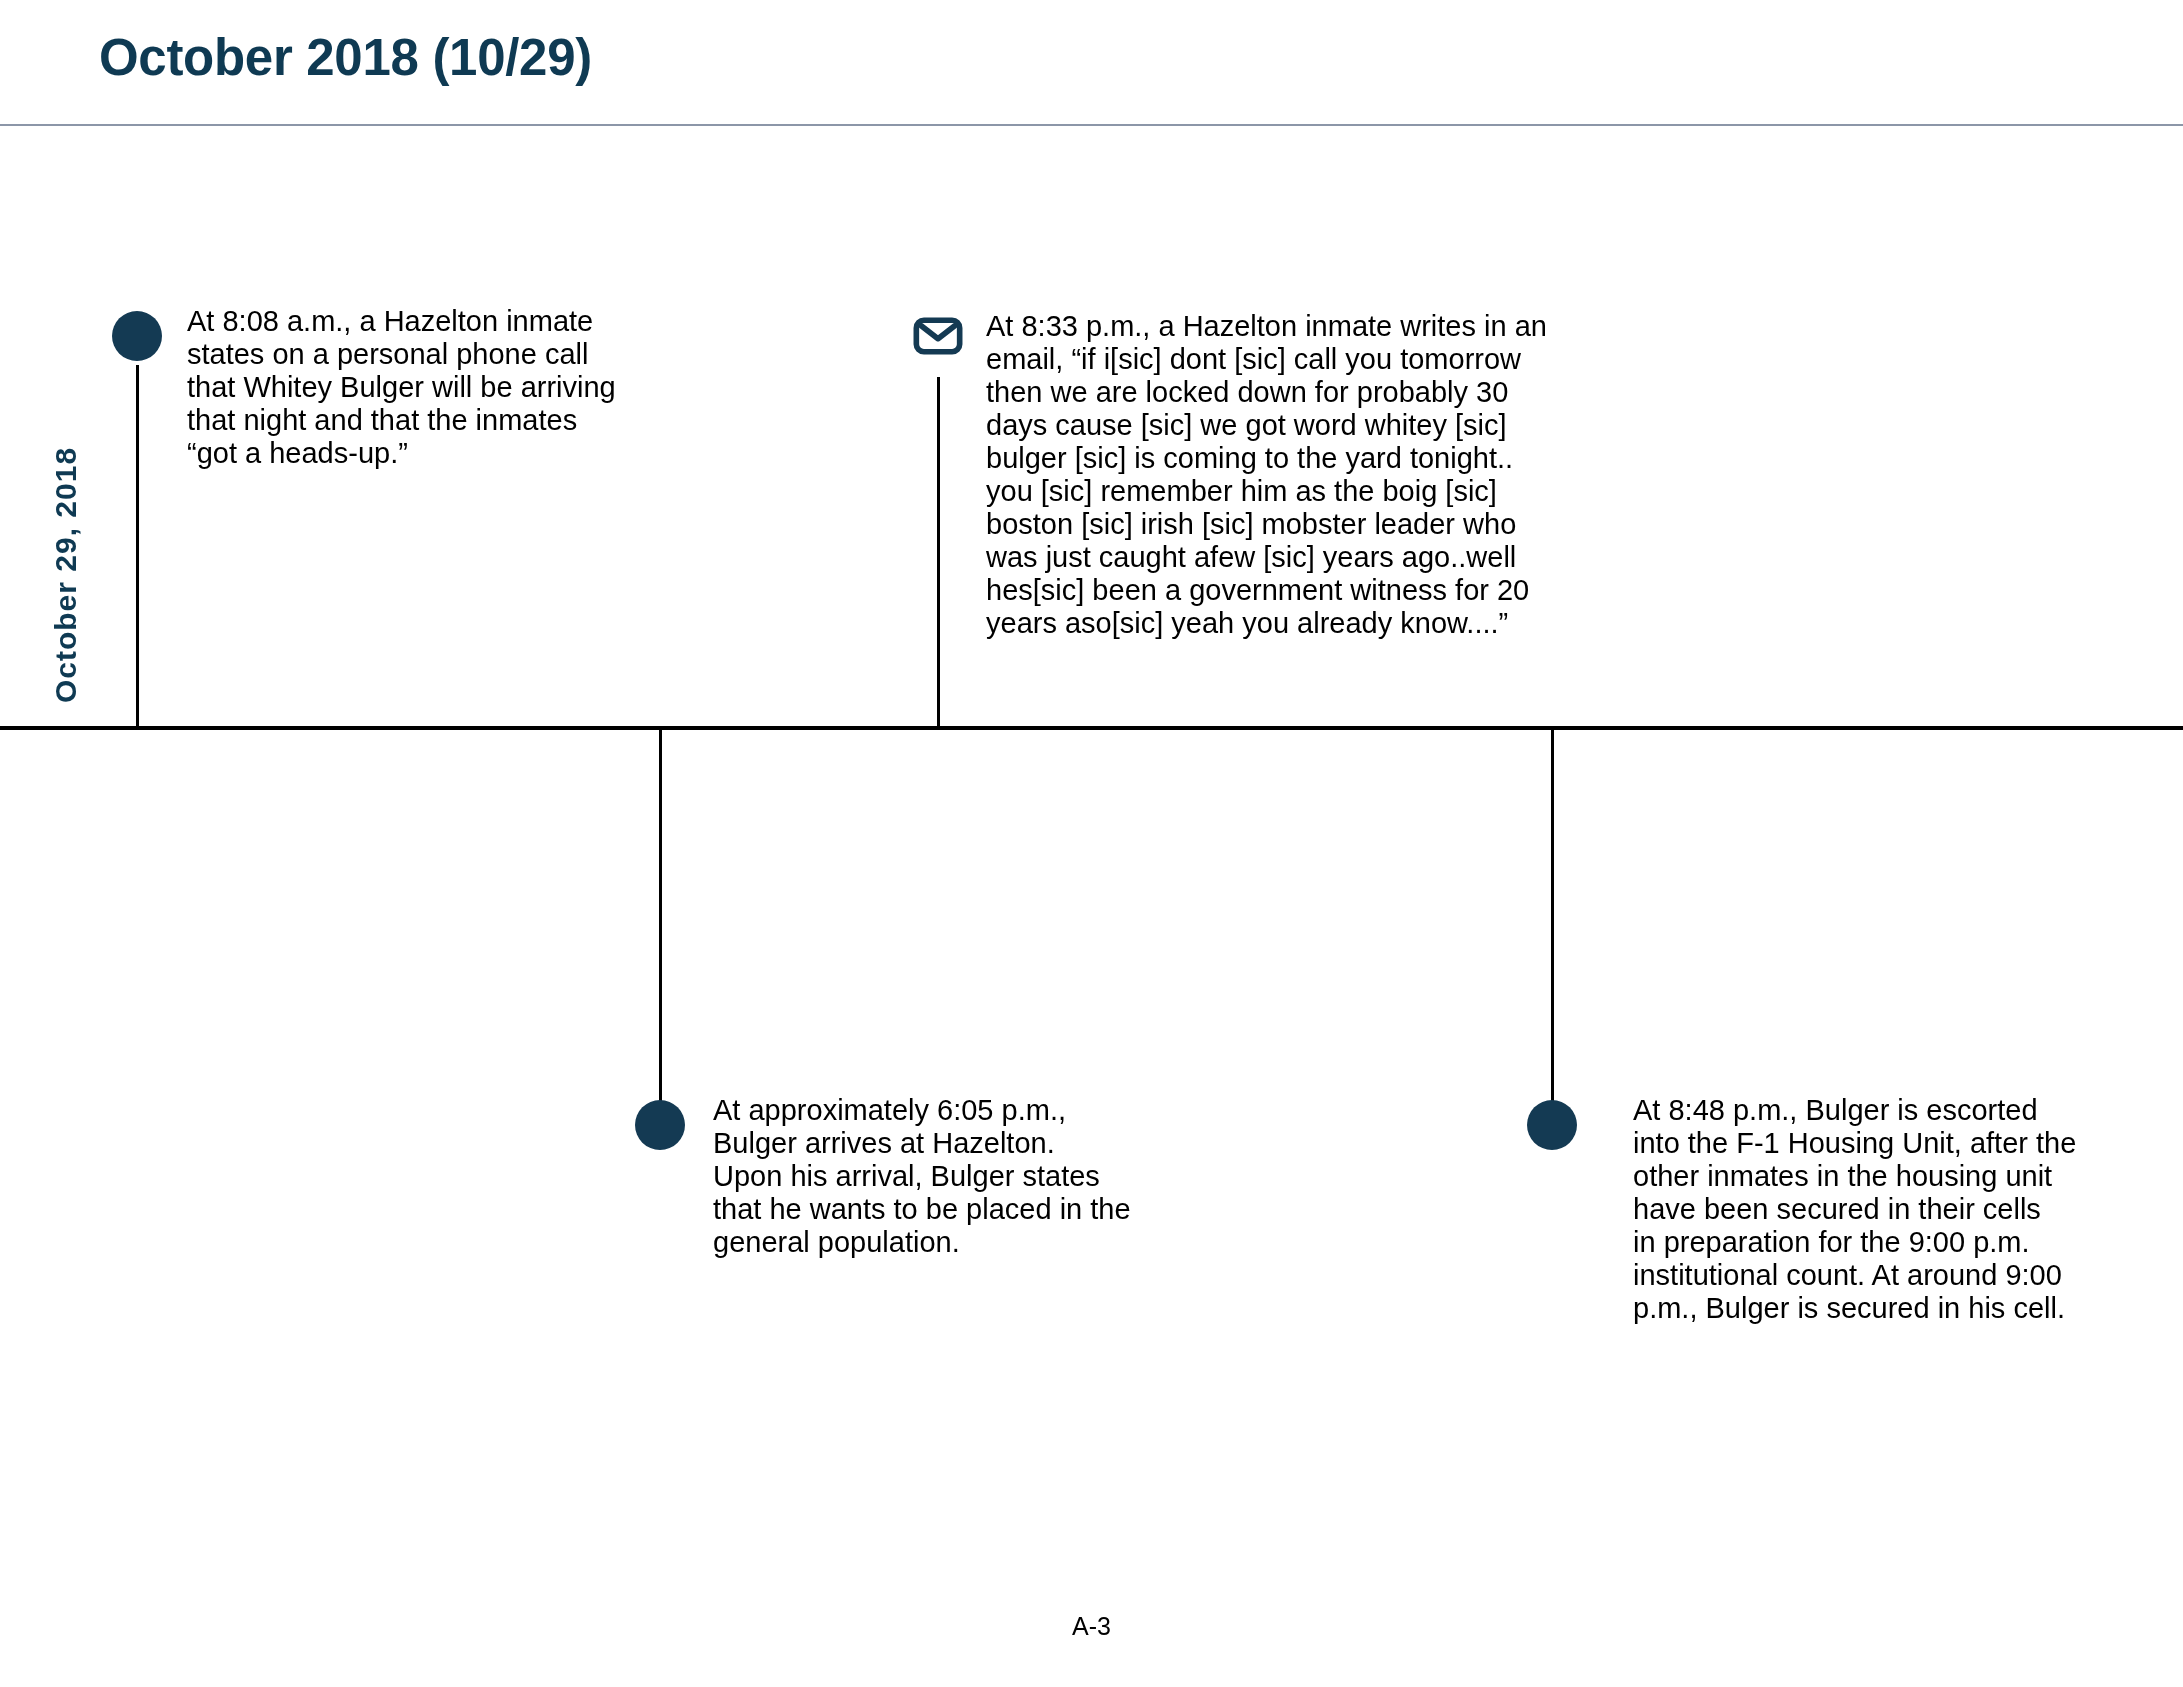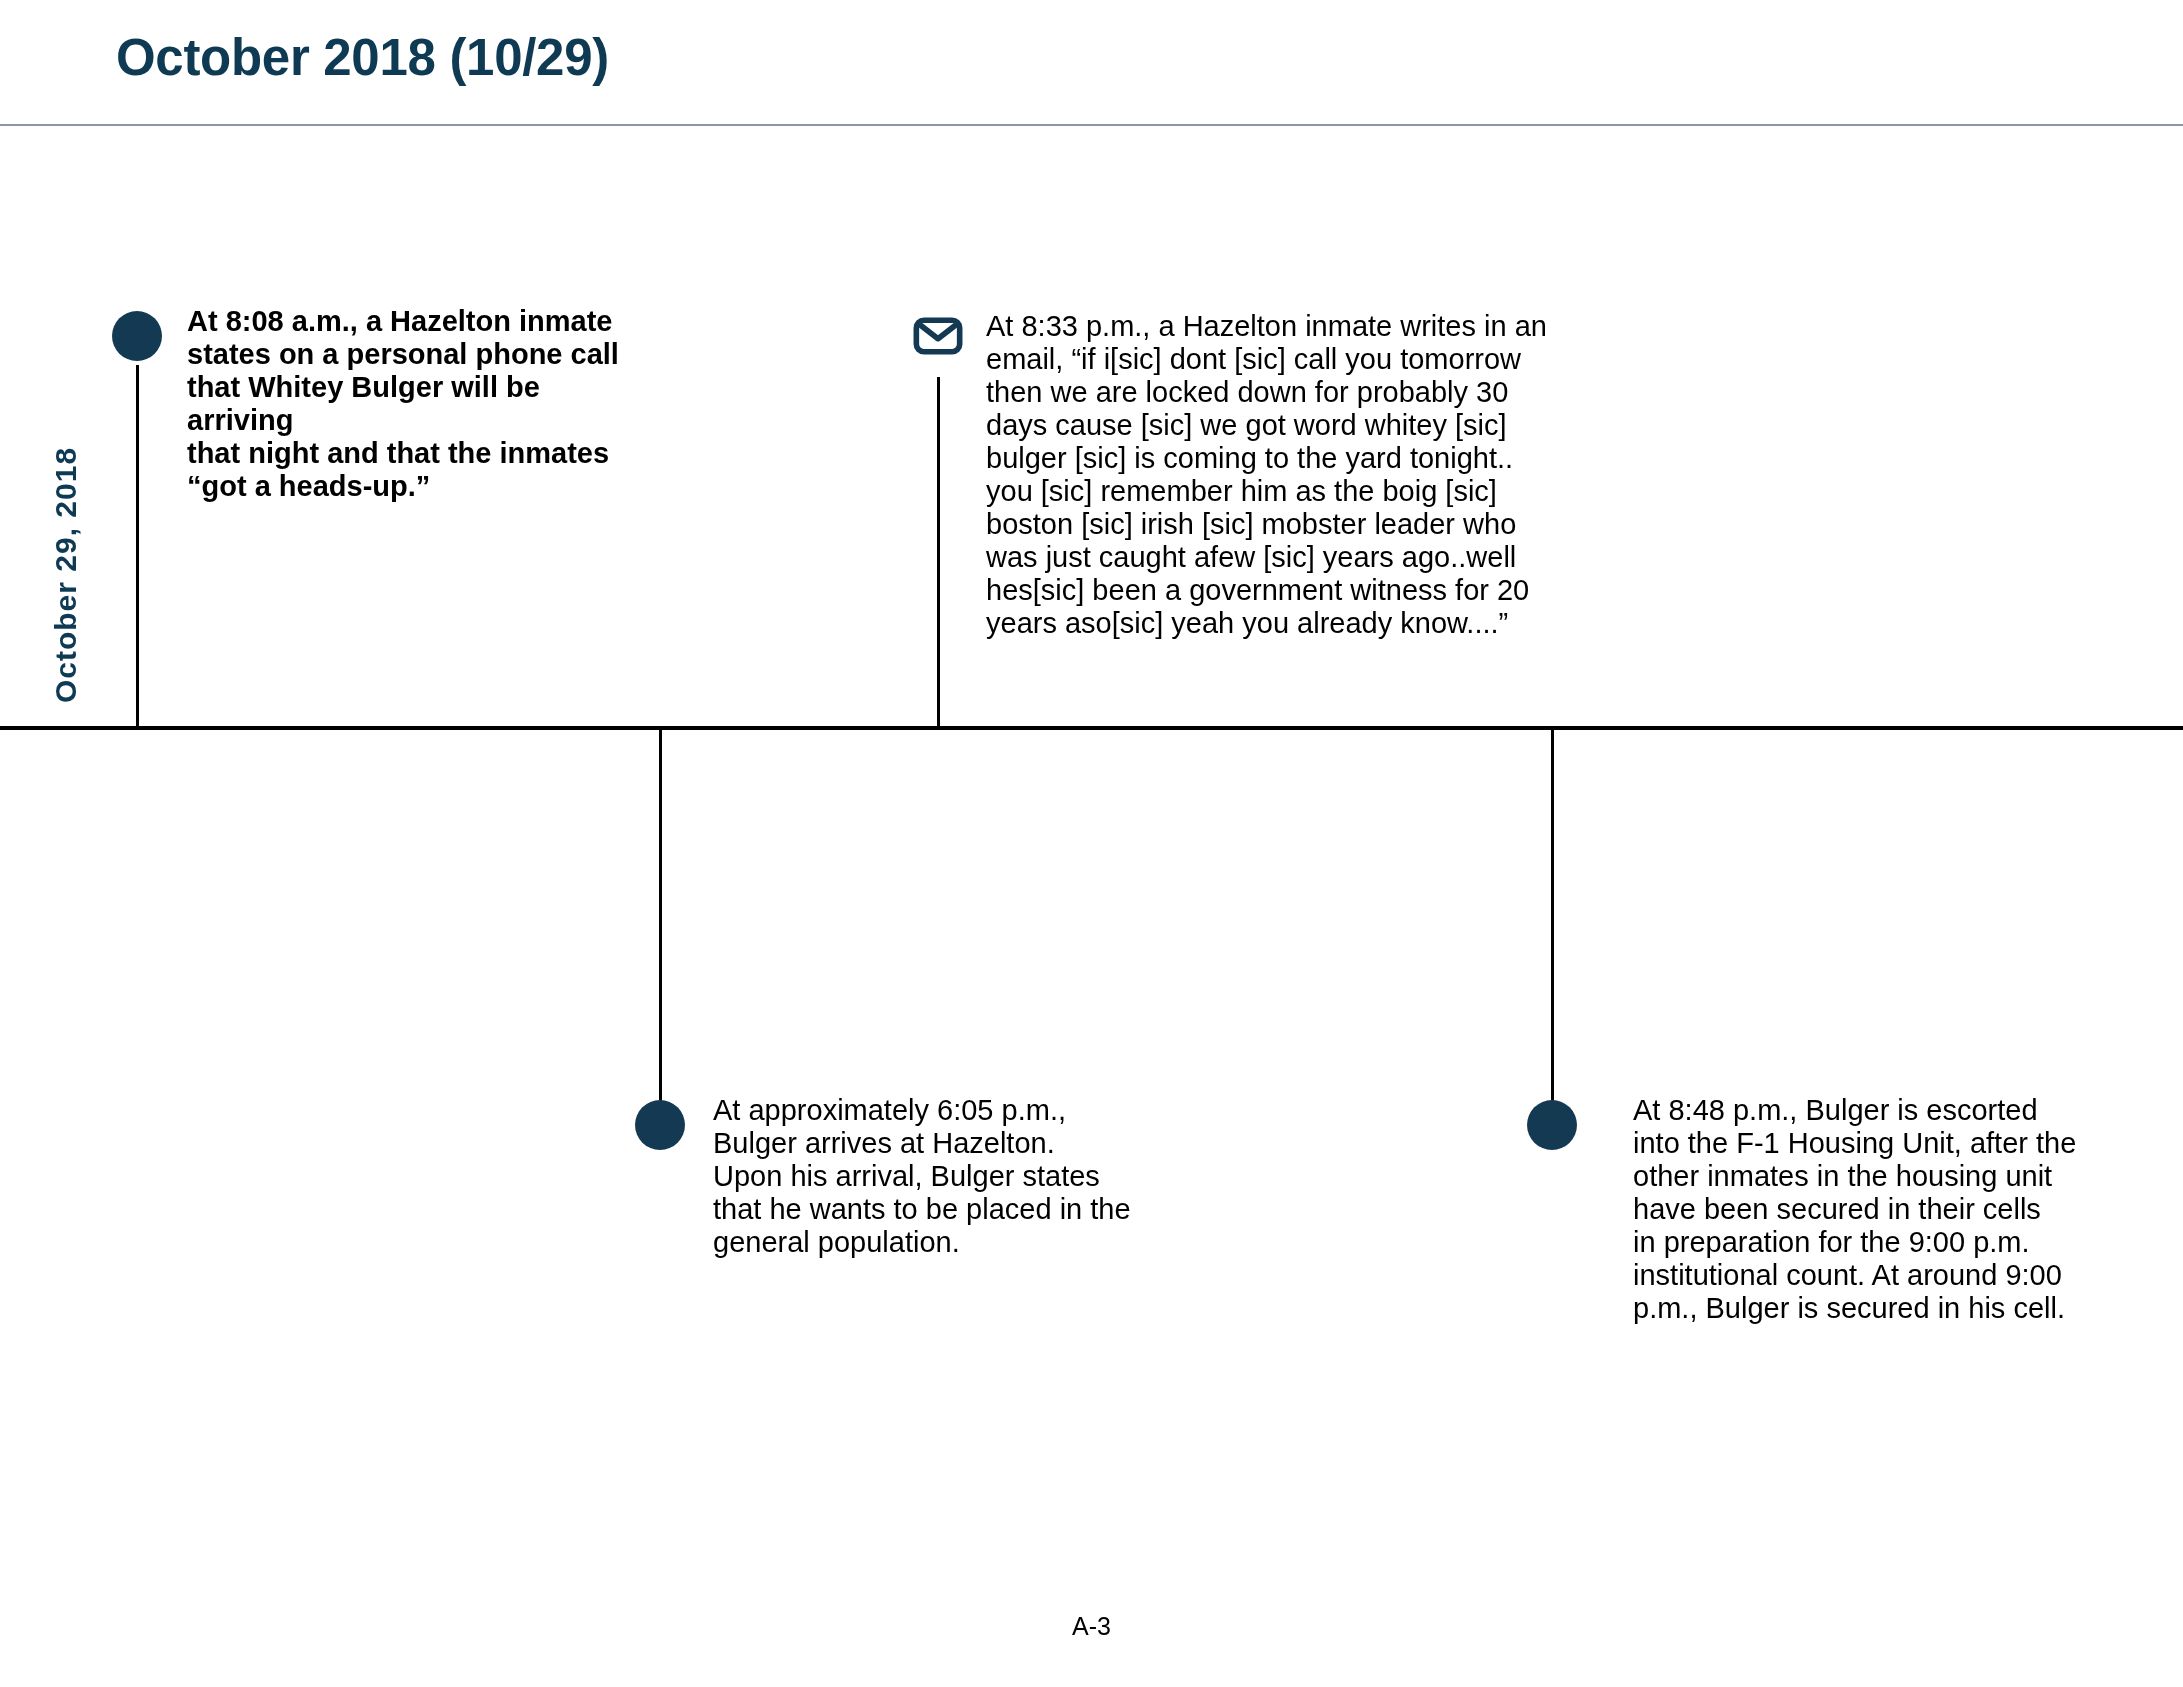--- a/index.html
+++ b/index.html
@@ -12,21 +12,21 @@
     height: 1687px;
     position: relative;
     overflow: hidden;
     font-family: "Liberation Sans", sans-serif;
     -webkit-font-smoothing: antialiased;
   }
 
   
   #page-title {
     position: absolute;
-    left: 116px;
+    left: 99px;
     top: 28px;
     font-size: 51px;
     font-weight: bold;
     color: #0f3a53;
     letter-spacing: -0.3px;
     white-space: nowrap;
   }
   #header-rule {
     position: absolute;
     left: 0;
@@ -80,21 +80,21 @@
 
   
   .event-text {
     position: absolute;
     font-size: 29px;
     line-height: 33px;
     color: #000000;
     white-space: pre-line;
     font-family: "Liberation Sans", sans-serif;
   }
-  #text-event-1 { left: 187px;  top: 305px;  width: 463px; font-weight: bold; }
+  #text-event-1 { left: 187px;  top: 305px;  width: 463px; }
   #text-event-2 { left: 986px; top: 310px;  width: 582px; }
   #text-event-3 { left: 713px; top: 1094px; width: 463px; }
   #text-event-4 { left: 1605px; top: 1094px; width: 476px; margin-left: 28px; }
 
   
   #day-label {
     position: absolute;
     left: 0px;
     top: 423px;
     width: 132px;

